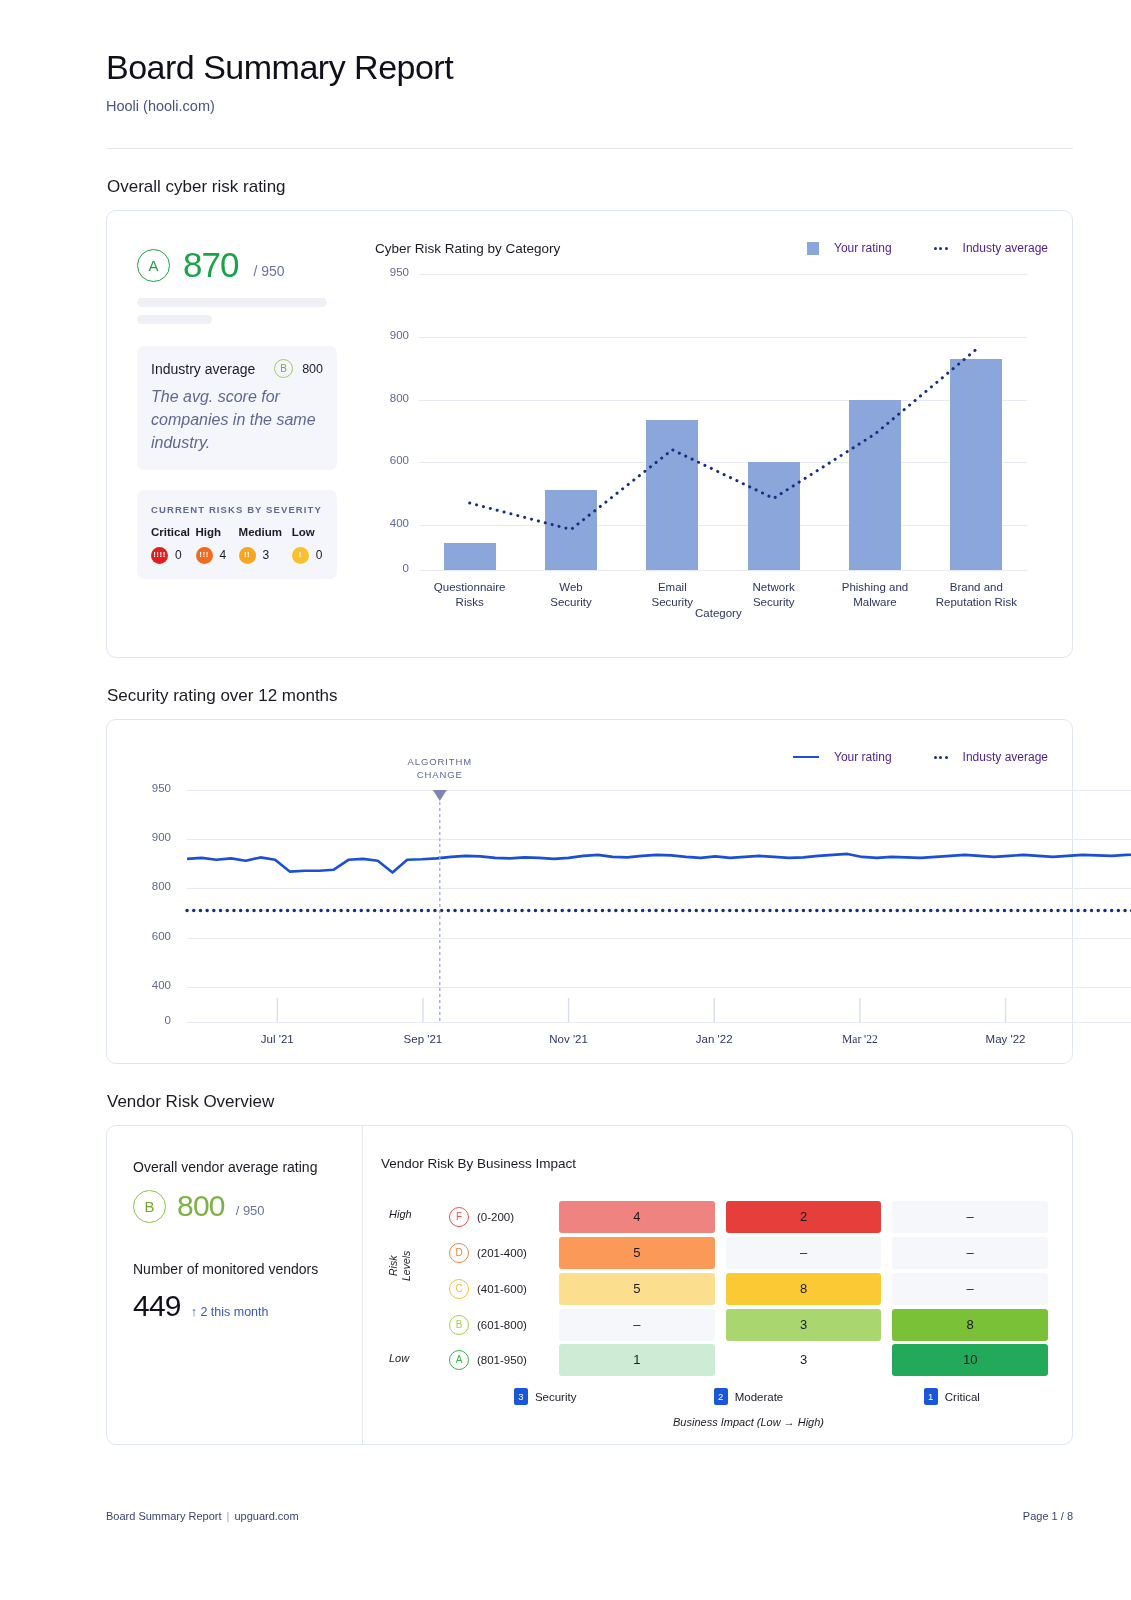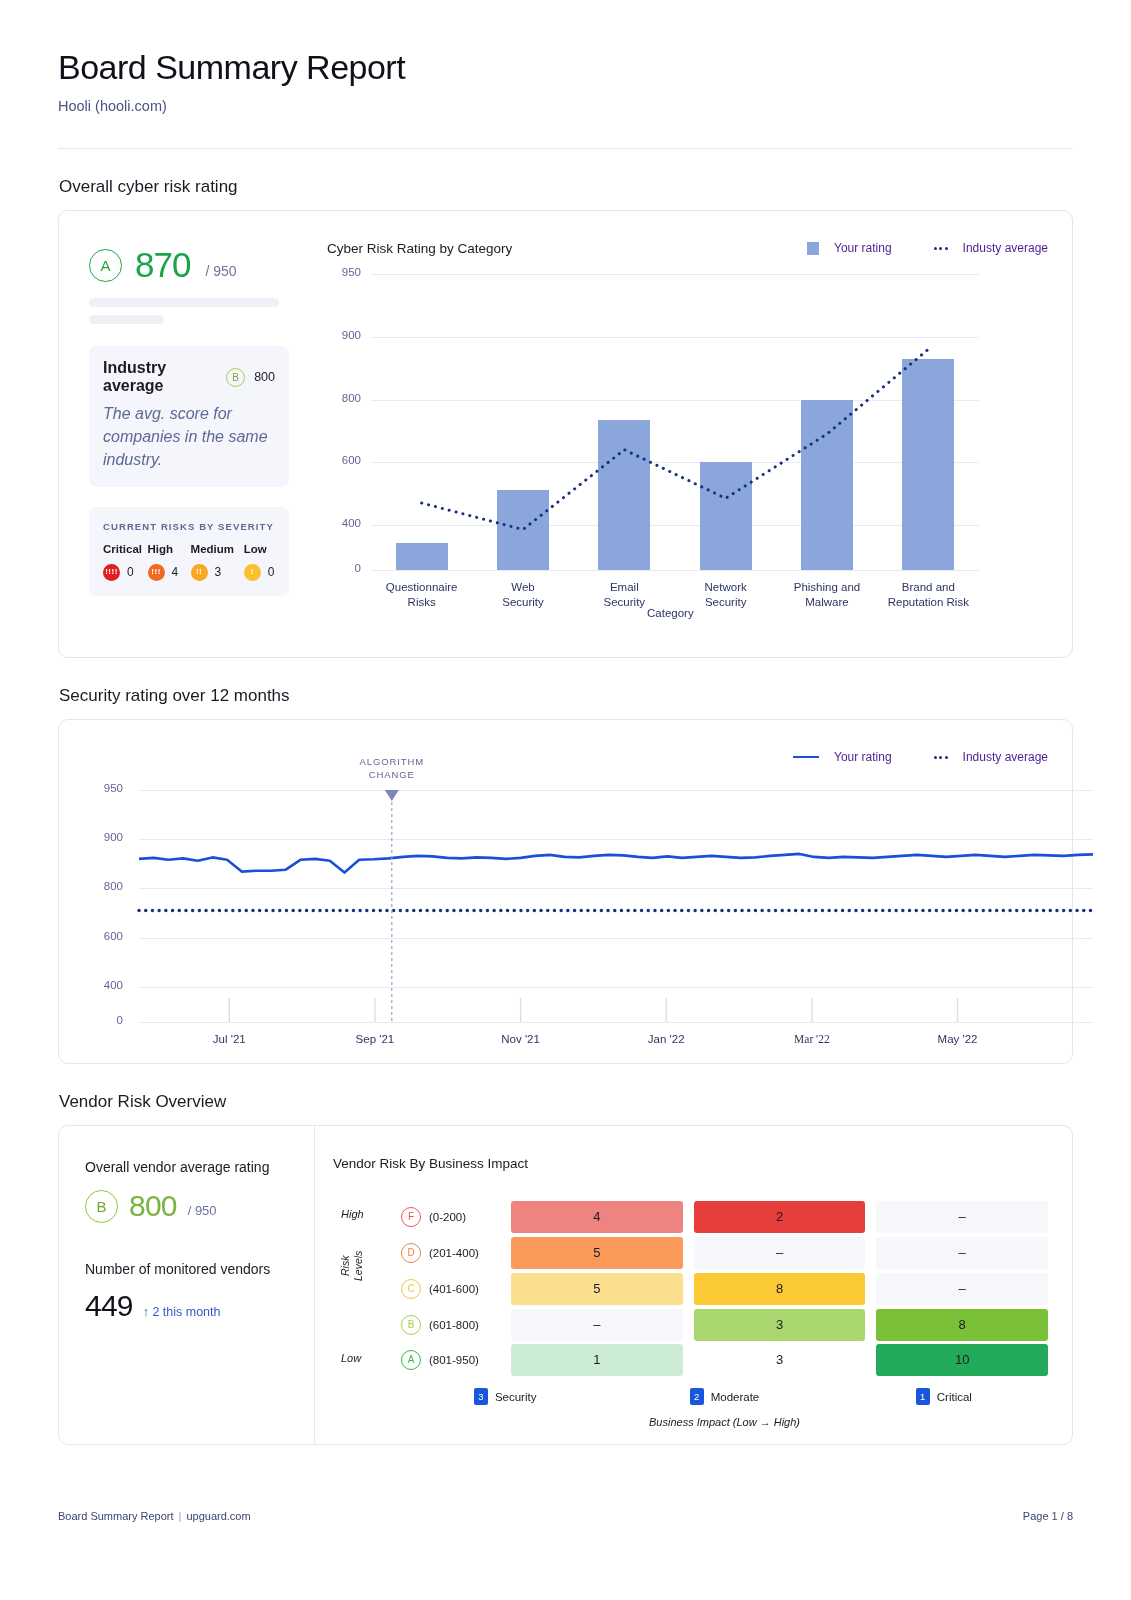--- a/index.html
+++ b/index.html
@@ -4,21 +4,21 @@
 <style>
   * { box-sizing: border-box; margin: 0; padding: 0; }
   body {
     width: 1131px; height: 1600px;
     background: #ffffff;
     font-family: "Liberation Sans", sans-serif;
     color: #1b1b25;
     position: relative;
     overflow: hidden;
   }
-  .page { padding: 40px 58px 0 58px; position: relative; height: 100%; }
+  .page { padding: 40px 58px 0 58px; position: relative; height: 100%; margin-left: 48px; }
 
   
   .title {
     font-size: 34px; font-weight: 400; letter-spacing: -0.5px;
     color: #10101a; margin-top: 8px;
   }
   .subtitle {
     font-size: 14.5px; color: #4a5384; margin-top: 11px;
   }
   .hr { height: 1px; background: #e3e6f0; margin-top: 34px; }
@@ -51,21 +51,21 @@
 
   .skel { background: #eef0f6; border-radius: 5px; height: 9px; margin-top: 13px; }
   .skel.w1 { width: 190px; }
   .skel.w2 { width: 75px; margin-top: 8px; }
 
   .mini-card {
     background: #f4f6fb; border-radius: 7px; padding: 13px 14px 15px 14px;
     margin-top: 22px;
   }
   .mini-head { display: flex; align-items: center; }
-  .mini-title { font-size: 16px; font-weight: 700; color: #1b1b25; }
+  .mini-title { font-size: 14px; font-weight: 400; color: #1b1b25; }
   .mini-right { margin-left: auto; display: flex; align-items: center; gap: 9px; }
   .mini-circ {
     width: 19px; height: 19px; border-radius: 50%;
     border: 1.3px solid #a4cf4f; color: #7ba834;
     font-size: 10px; display: flex; align-items: center; justify-content: center;
   }
   .mini-val { font-size: 12.5px; color: #1b1b25; }
   .mini-desc { font-size: 16px; color: #5f6894; line-height: 1.45; margin-top: 7px; font-style: italic; }
 
   .sev-card {

